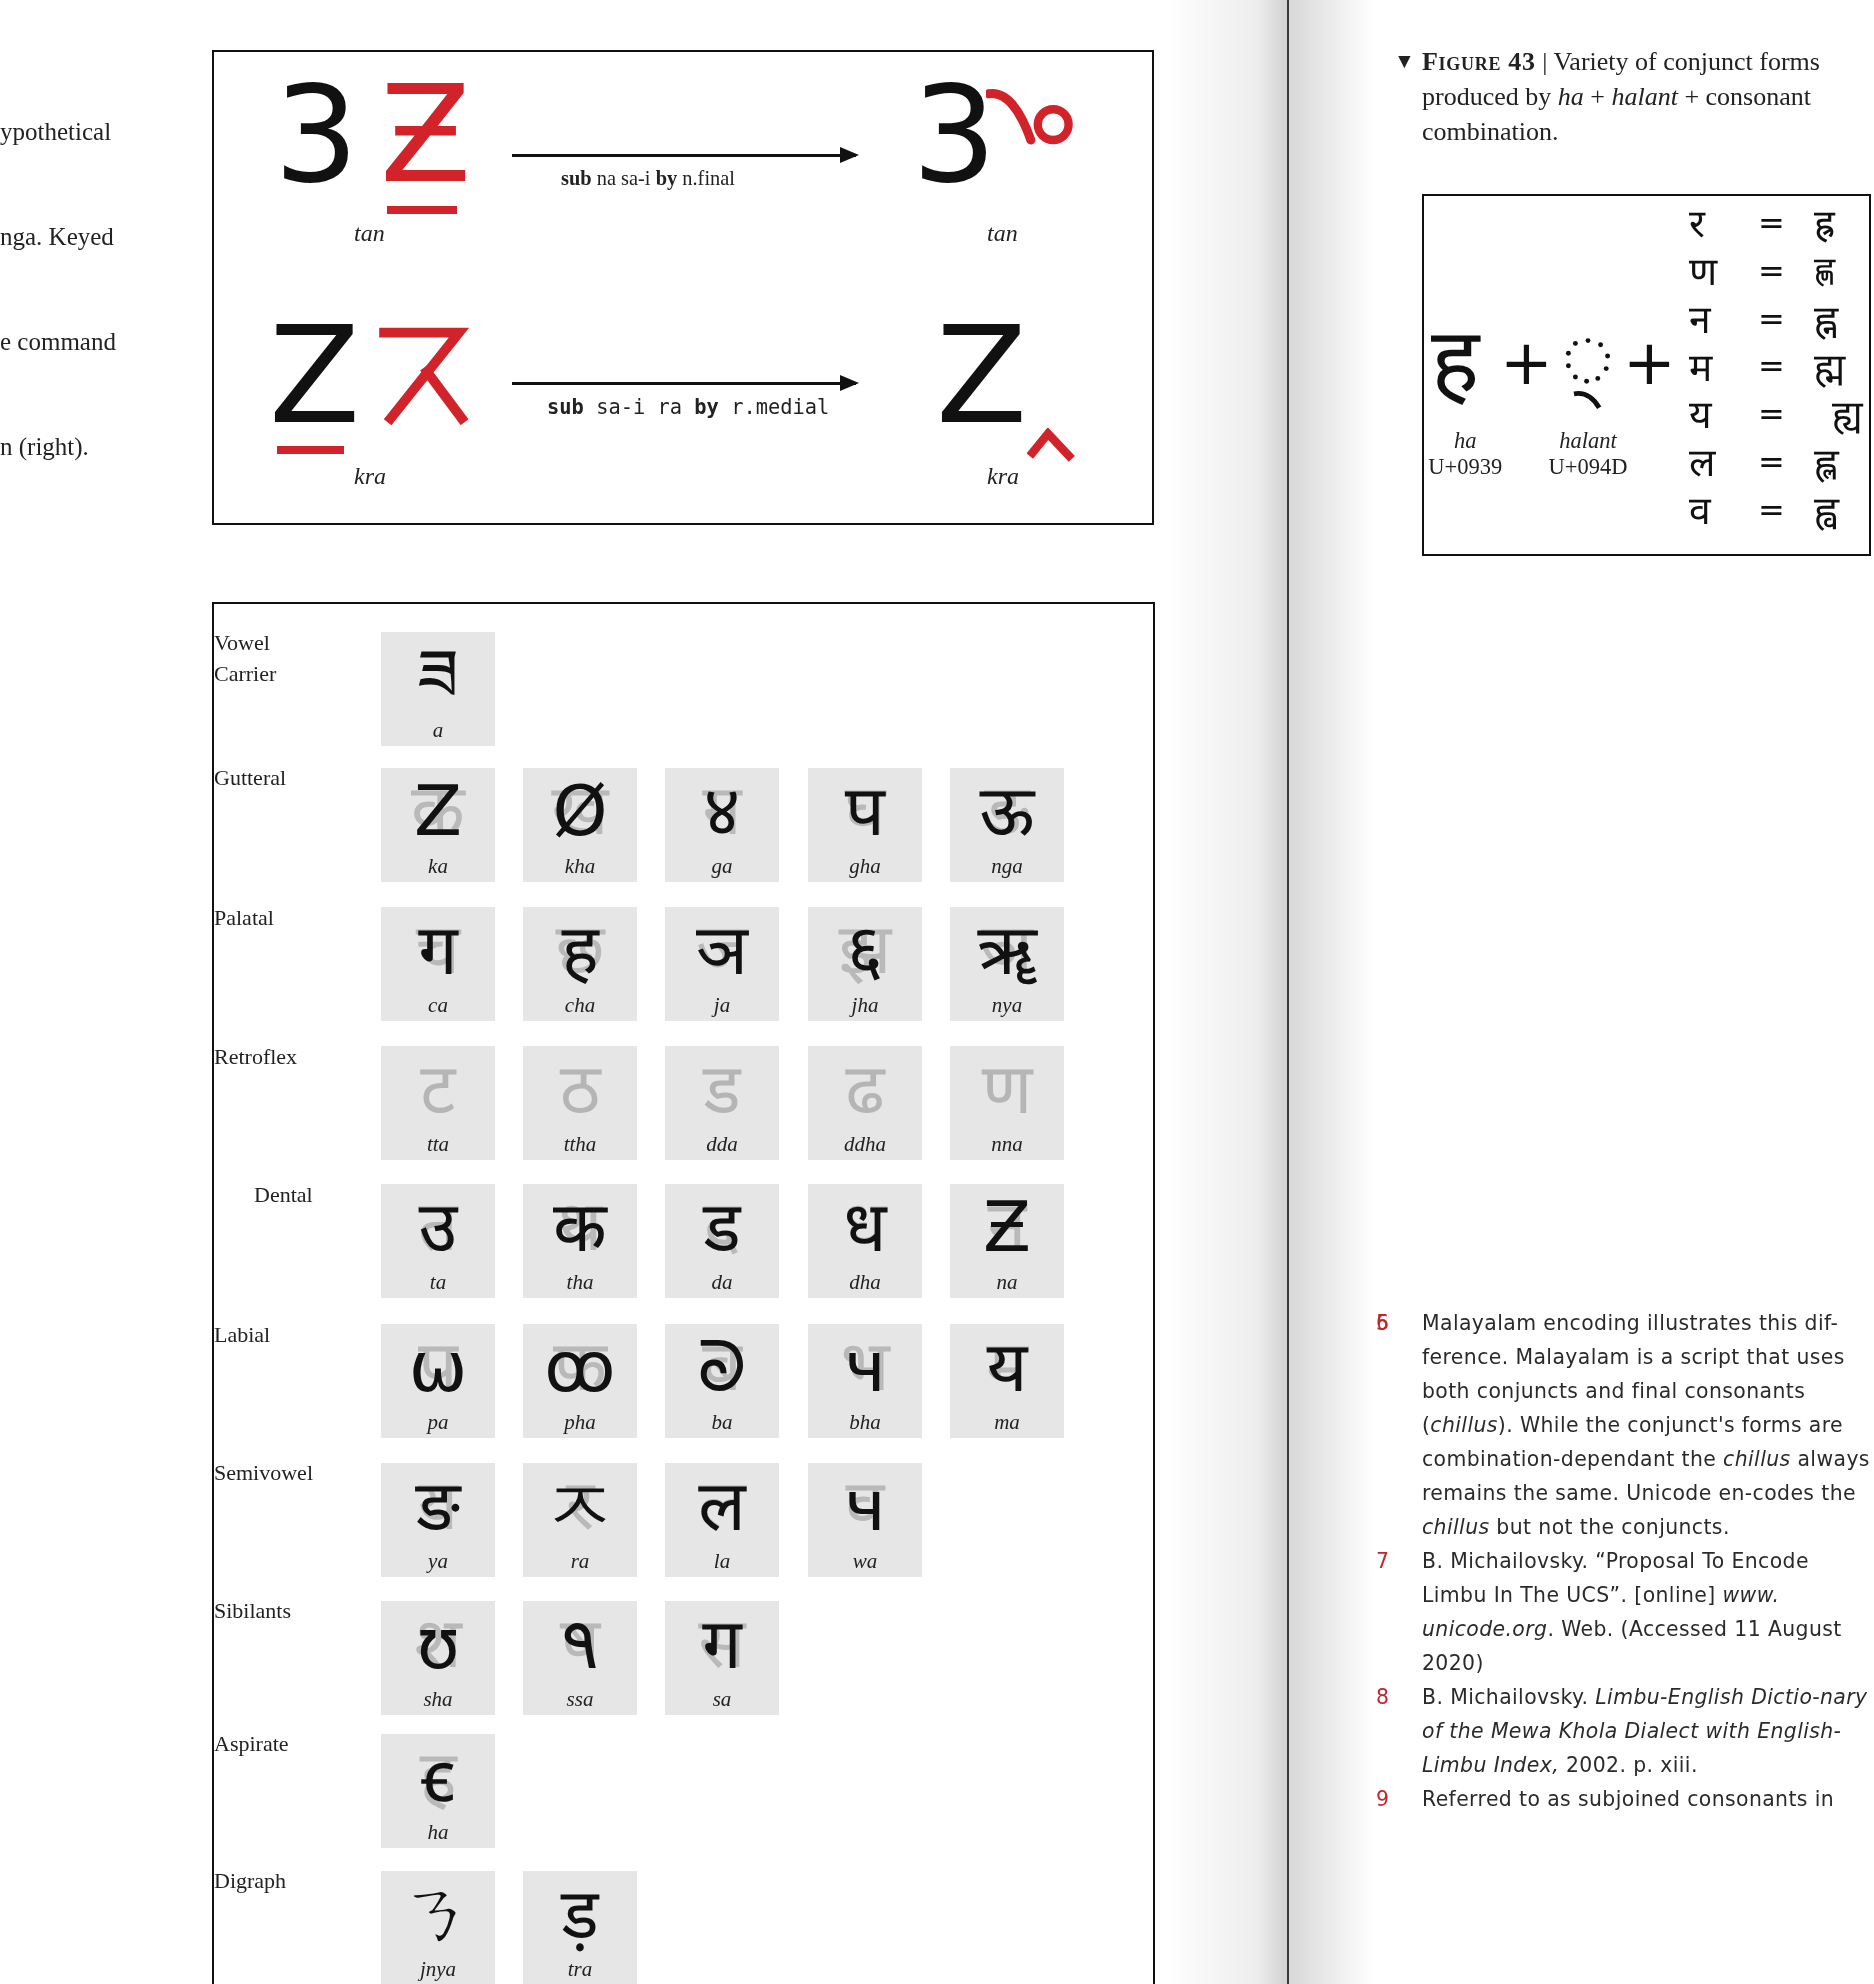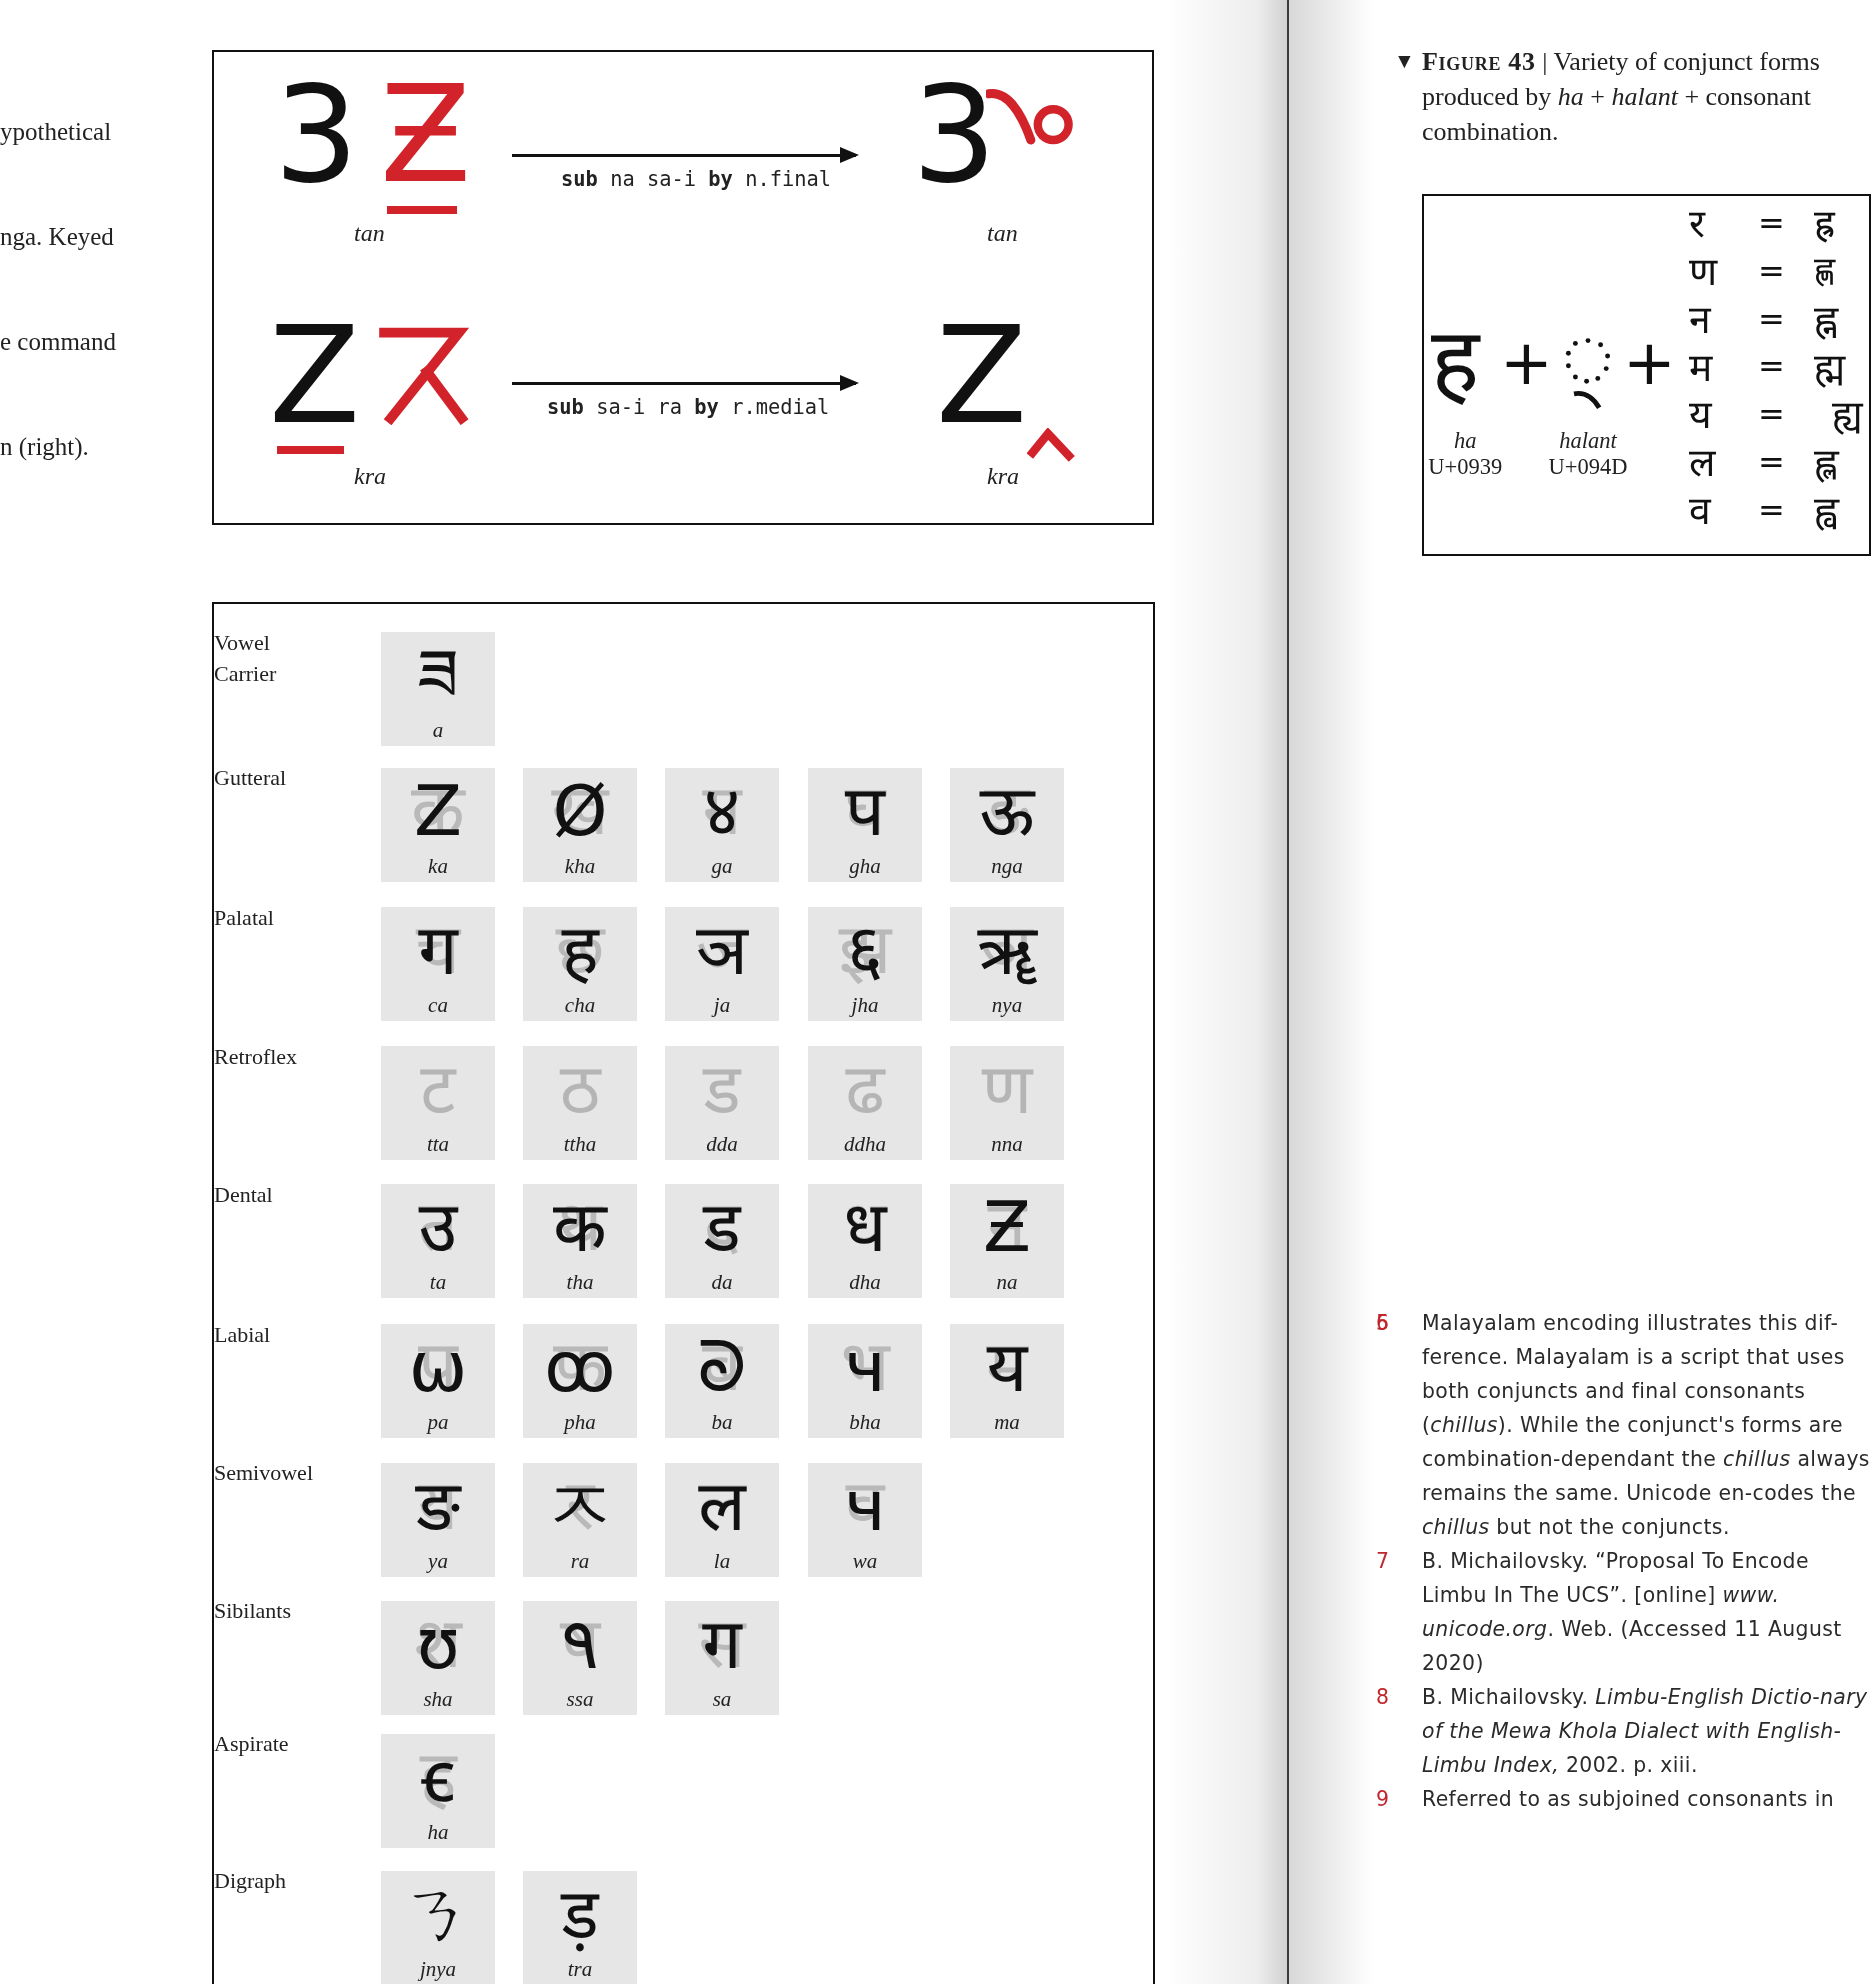--- a/index.html
+++ b/index.html
@@ -72,21 +72,21 @@
 
 
   <div class="fig1">
 
     <div class="glyph black" style="left:60px; top:17px; font-size:133px;">3</div>
     <div class="glyph red" style="left:166px; top:17px; font-size:133px;">Ƶ</div>
     <div class="red-bar" style="left:173px; top:154px; width:70px;"></div>
     <div class="fig1-label" style="left:140px; top:168px;">tan</div>
 
     <div class="arrow" style="left:298px; top:102px; width:344px;"></div>
-    <div class="code" style="left:347px; top:115px;"><b>sub</b> <span>na sa-i</span> <b>by</b> <span>n.final</span></div>
+    <div class="code" style="left:347px; top:115px;font-family:Liberation Serif, serif;"><b>sub</b> <span>na sa-i</span> <b>by</b> <span>n.final</span></div>
 
     <div class="glyph black" style="left:698px; top:17px; font-size:133px;">3</div>
 
     <svg style="position:absolute; left:772px; top:32px;" width="91" height="77" viewBox="0 0 130 110">
       <path d="M4 14 C 30 10, 50 40, 64 80" stroke="#d2232a" stroke-width="13" fill="none" stroke-linecap="round"></path>
       <circle cx="96" cy="58" r="22" stroke="#d2232a" stroke-width="12" fill="none"></circle>
     </svg>
     <div class="fig1-label" style="left:773px; top:168px;">tan</div>
 
     <div class="glyph black" style="left:55px; top:258px; font-size:133px;">Z</div>
@@ -187,21 +187,21 @@
         <div class="cell" style="left: 594px; top: 442px;">
           <div class="ghost"></div>
           <div class="main faded">ढ</div>
           <div class="name">ddha</div>
         </div>
         <div class="cell" style="left: 736px; top: 442px;">
           <div class="ghost"></div>
           <div class="main faded">ण</div>
           <div class="name">nna</div>
         </div>
-        <div class="row-label" style="left: 0px; top: 575px;">Dental</div>
+        <div class="row-label" style="left: 0px; top: 575px; padding-left: 40px;">Dental</div>
         <div class="cell" style="left: 167px; top: 580px;">
           <div class="ghost">त</div>
           <div class="main">उ</div>
           <div class="name">ta</div>
         </div>
         <div class="cell" style="left: 309px; top: 580px;">
           <div class="ghost">थ</div>
           <div class="main">क</div>
           <div class="name">tha</div>
         </div>

